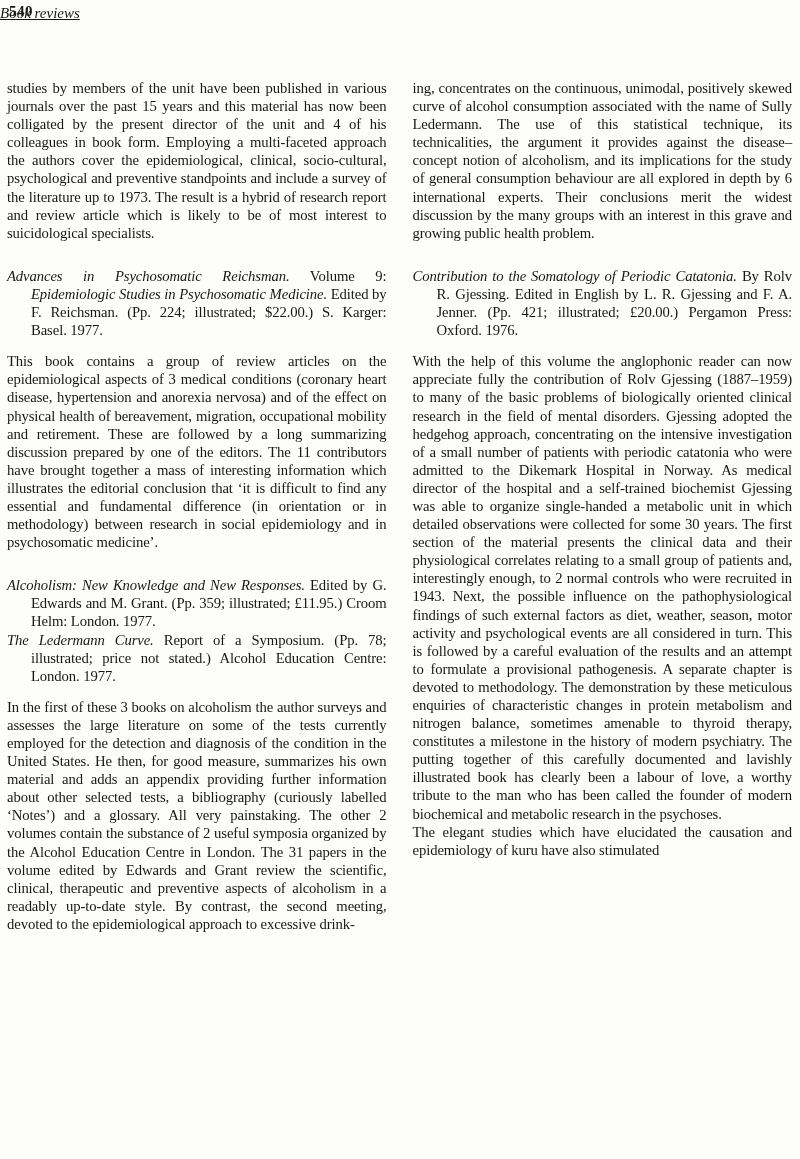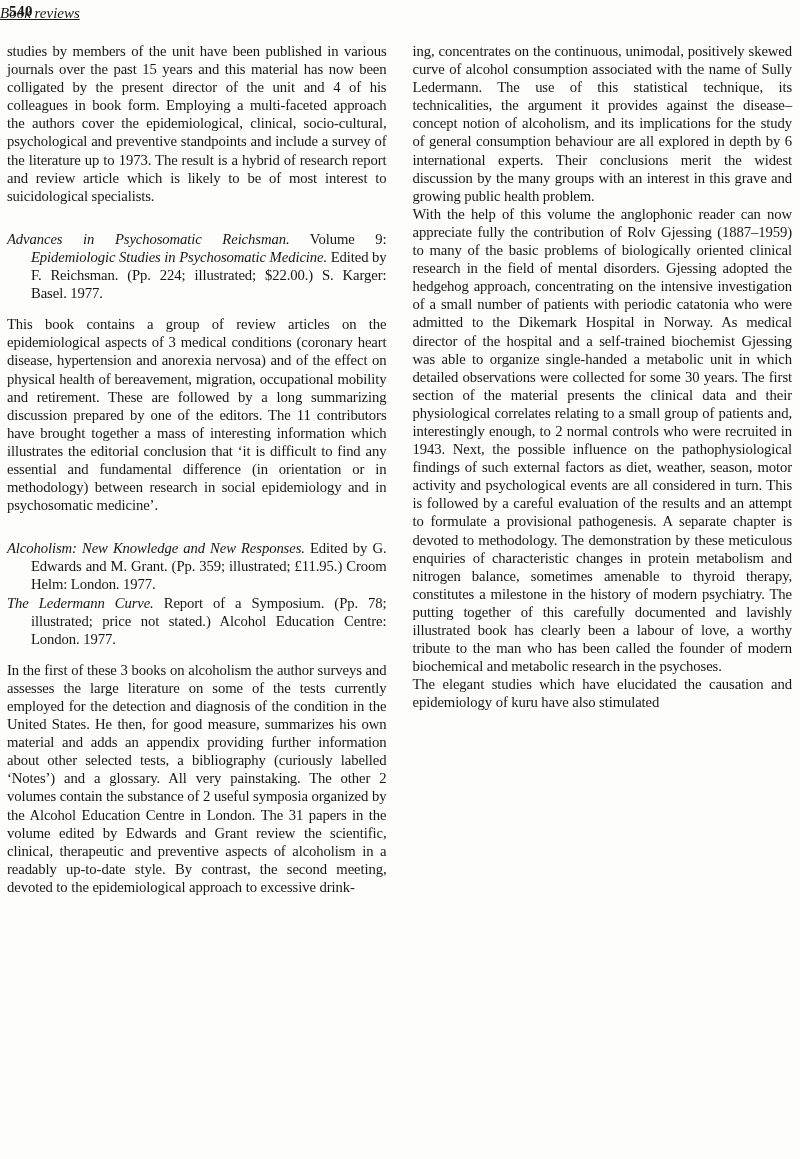--- a/index.html
+++ b/index.html
@@ -41,20 +41,21 @@
     gap: 26px;
     padding: 0 8px 0 7px;
     margin-top: 15px;
   }
   .col {
     width: 381px;
     font-size: 14.7px;
     line-height: 18.1px;
     text-align: justify;
     letter-spacing: -0.1px;
+    margin-top: 37px;
   }
   .para {
     margin: 0;
   }
   .citation {
     margin: 25px 0 13px 0;
   }
   .cite-entry {
     padding-left: 24px;
     text-indent: -24px;
@@ -91,20 +92,23 @@
       </div>
 
       <p class="para">In the first of these 3 books on alcoholism the author surveys and assesses the large literature on some of the tests currently employed for the detection and diagnosis of the condition in the United States. He then, for good measure, summarizes his own material and adds an appendix providing further information about other selected tests, a bibliography (curiously labelled ‘Notes’) and a glossary. All very painstaking. The other 2 volumes contain the substance of 2 useful symposia organized by the Alcohol Education Centre in London. The 31 papers in the volume edited by Edwards and Grant review the scientific, clinical, therapeutic and preventive aspects of alcoholism in a readably up-to-date style. By contrast, the second meeting, devoted to the epidemiological approach to excessive drink-</p>
 
     </div>
 
     <div class="col">
 
       <p class="para">ing, concentrates on the continuous, unimodal, positively skewed curve of alcohol consumption associated with the name of Sully Ledermann. The use of this statistical technique, its technicalities, the argument it provides against the disease–concept notion of alcoholism, and its implications for the study of general consumption behaviour are all explored in depth by 6 international experts. Their conclusions merit the widest discussion by the many groups with an interest in this grave and growing public health problem.</p>
 
+      <div class="citation">
+        <div class="cite-entry"><span class="it">Contribution to the Somatology of Periodic Catatonia.</span><span> By Rolv R. Gjessing. Edited in English by L. R. Gjessing and F. A. Jenner. (Pp. 421; illustrated; £20.00.) Pergamon Press: Oxford. 1976.</span></div>
+      </div>
 
       <p class="para">With the help of this volume the anglophonic reader can now appreciate fully the contribution of Rolv Gjessing (1887–1959) to many of the basic problems of biologically oriented clinical research in the field of mental disorders. Gjessing adopted the hedgehog approach, concentrating on the intensive investigation of a small number of patients with periodic catatonia who were admitted to the Dikemark Hospital in Norway. As medical director of the hospital and a self-trained biochemist Gjessing was able to organize single-handed a metabolic unit in which detailed observations were collected for some 30 years. The first section of the material presents the clinical data and their physiological correlates relating to a small group of patients and, interestingly enough, to 2 normal controls who were recruited in 1943. Next, the possible influence on the pathophysiological findings of such external factors as diet, weather, season, motor activity and psychological events are all considered in turn. This is followed by a careful evaluation of the results and an attempt to formulate a provisional pathogenesis. A separate chapter is devoted to methodology. The demonstration by these meticulous enquiries of characteristic changes in protein metabolism and nitrogen balance, sometimes amenable to thyroid therapy, constitutes a milestone in the history of modern psychiatry. The putting together of this carefully documented and lavishly illustrated book has clearly been a labour of love, a worthy tribute to the man who has been called the founder of modern biochemical and metabolic research in the psychoses.</p>
 
 
       <p class="para">The elegant studies which have elucidated the causation and epidemiology of kuru have also stimulated</p>
 
     </div>
 
   </div>
 

